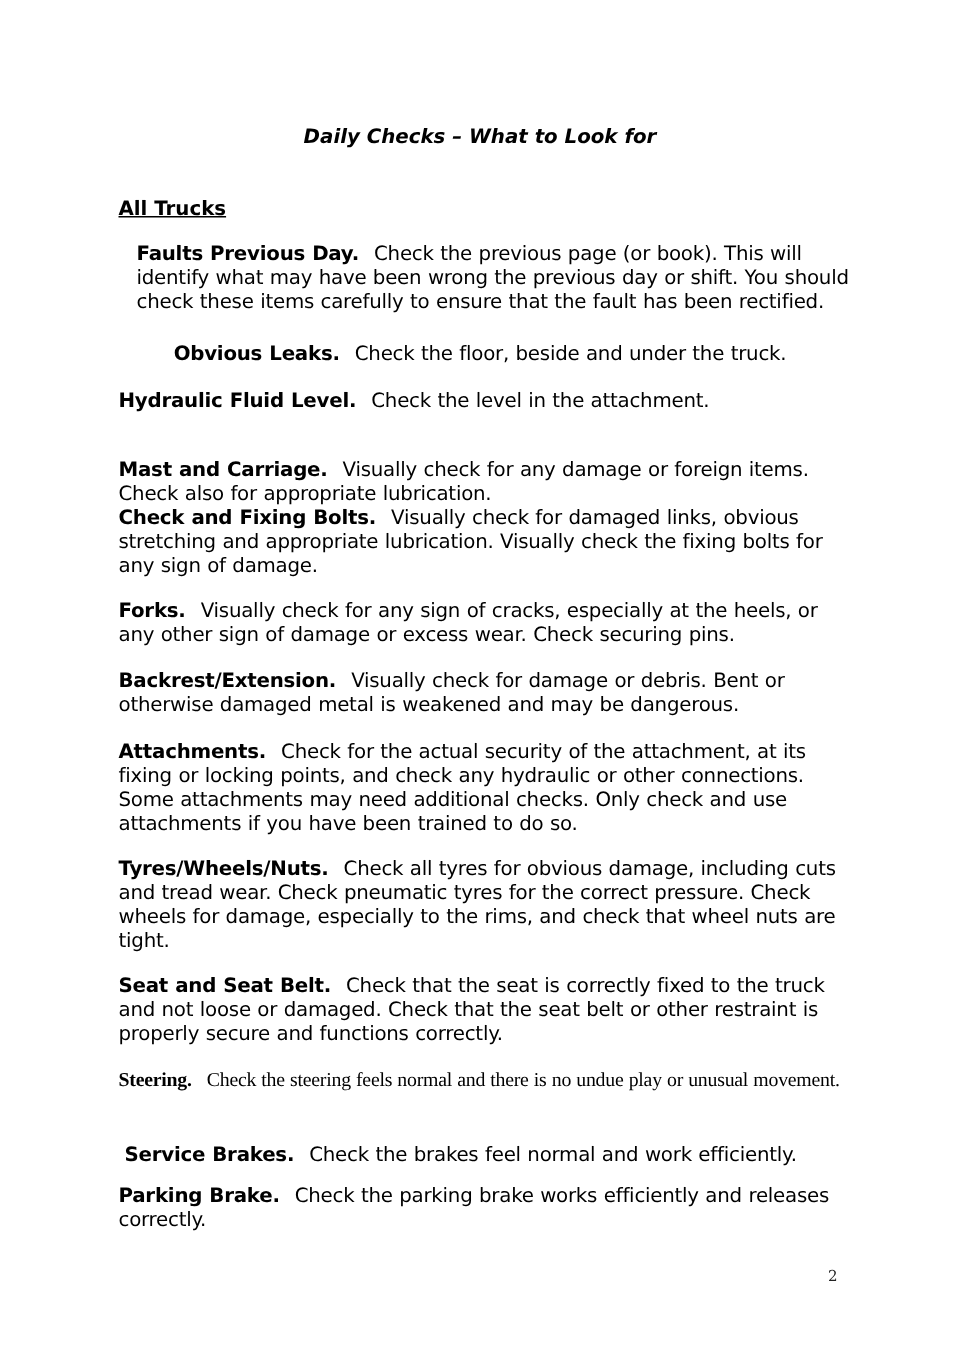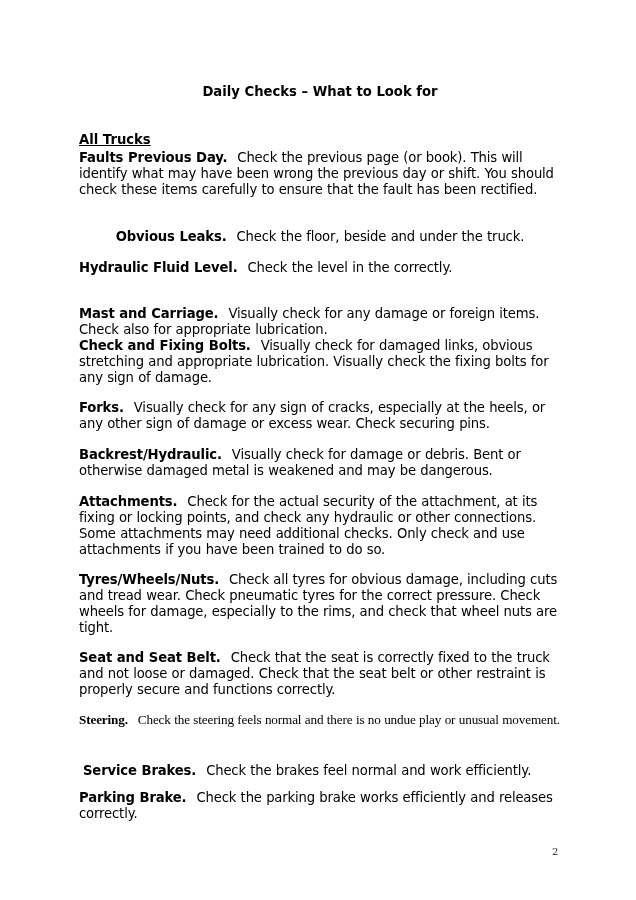--- a/index.html
+++ b/index.html
@@ -24,20 +24,21 @@
     .title {
       position: absolute;
       left: 0;
       width: 482px;
       top: 84px;
       text-align: center;
       font-weight: bold;
       font-size: 13.2px;
       line-height: 16px;
       white-space: nowrap;
+      font-style: italic;
     }
     .section-heading {
       position: absolute;
       left: 0;
       top: 132px;
       font-weight: bold;
       font-size: 13.2px;
       line-height: 16px;
       text-decoration: underline;
       white-space: nowrap;
@@ -68,46 +69,46 @@
       color: #222222;
     }
   </style>
 </head>
 <body>
 
 <div class="page">
   <div class="title">Daily Checks – What to Look for</div>
   <div class="section-heading">All Trucks</div>
 
-  <p class="item" style="top:150px;margin:0;">
+  <p class="item" style="top:150px;margin:12px;">
     <span class="term">Faults Previous Day.</span><span class="gap"></span><span>Check the previous page (or book).   This will identify what may have been wrong the previous day or shift.   You should check these items carefully to ensure that the fault has been rectified.</span>
   </p>
 
   <p class="item" style="top:229px;margin:0;text-align:center;">
     <span class="term">Obvious Leaks.</span><span class="gap"></span><span>Check the floor, beside and under the truck.</span>
   </p>
 
   <p class="item" style="top:260px;margin:0;">
-    <span class="term">Hydraulic Fluid Level.</span><span class="gap"></span><span>Check the level in the correctly.</span>
+    <span class="term">Hydraulic Fluid Level.</span><span class="gap"></span><span>Check the level in the attachment.</span>
   </p>
 
   <p class="item" style="top:306px;margin:0;">
     <span class="term">Mast and Carriage.</span><span class="gap"></span><span>Visually check for any damage or foreign items. Check also for appropriate lubrication.</span>
   </p>
 
   <p class="item" style="top:338px;margin:0;">
     <span class="term">Check and Fixing Bolts.</span><span class="gap"></span><span>Visually check for damaged links, obvious stretching and appropriate lubrication.   Visually check the fixing bolts for any sign of damage.</span>
   </p>
 
   <p class="item" style="top:400px;margin:0;">
     <span class="term">Forks.</span><span class="gap"></span><span>Visually check for any sign of cracks, especially at the heels, or any other sign of damage or excess wear.   Check securing pins.</span>
   </p>
 
   <p class="item" style="top:447px;margin:0;">
-    <span class="term">Backrest/Hydraulic.</span><span class="gap"></span><span>Visually check for damage or debris.   Bent or otherwise damaged metal is weakened and may be dangerous.</span>
+    <span class="term">Backrest/Extension.</span><span class="gap"></span><span>Visually check for damage or debris.   Bent or otherwise damaged metal is weakened and may be dangerous.</span>
   </p>
 
   <p class="item" style="top:494px;margin:0;">
     <span class="term">Attachments.</span><span class="gap"></span><span>Check for the actual security of the attachment, at its fixing or locking points, and check any hydraulic or other connections. Some attachments may need additional checks.   Only check and use attachments if you have been trained to do so.</span>
   </p>
 
   <p class="item" style="top:572px;margin:0;">
     <span class="term">Tyres/Wheels/Nuts.</span><span class="gap"></span><span>Check all tyres for obvious damage, including cuts and tread wear.   Check pneumatic tyres for the correct pressure. Check wheels for damage, especially to the rims, and check that wheel nuts are tight.</span>
   </p>
 

